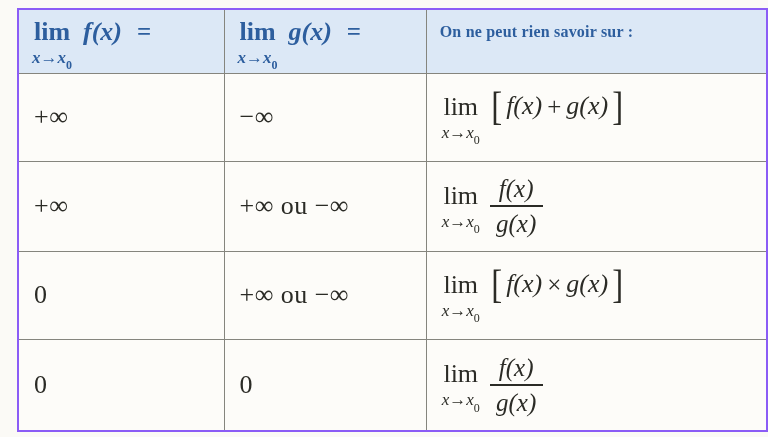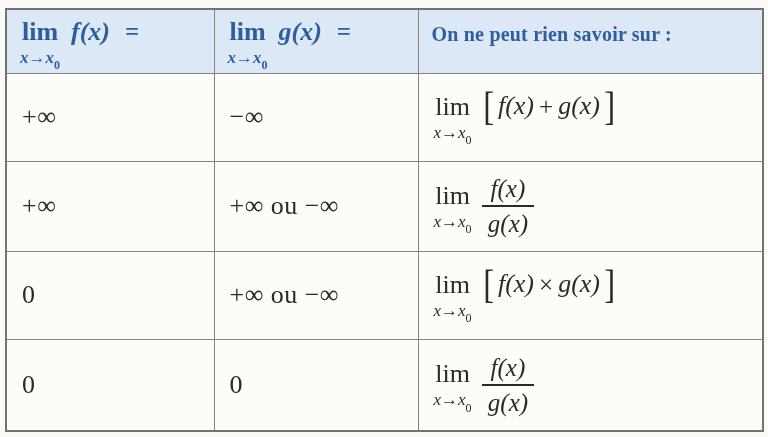--- a/index.html
+++ b/index.html
@@ -10,41 +10,42 @@
     font-family: "Liberation Serif", "DejaVu Serif", serif;
     overflow: hidden;
   }
   .scan-wrap {
     position: absolute;
     left: 5px; top: 8px;
   }
   table.limits {
     border-collapse: collapse;
     table-layout: fixed;
-    border: 2px solid #737373;
+    border: 2px solid #8b5cf6;
+    margin-left: 12px;
   }
   table.limits th, table.limits td {
     border: 1.5px solid #85857e;
   }
   col.c1 { width: 208px; }
   col.c2 { width: 204px; }
   col.c3 { width: 345px; }
 
   
   thead th {
     background: #dce8f6;
     color: #2d5e9e;
     height: 64px;
     text-align: left;
     vertical-align: top;
     padding: 9px 6px 6px 13px;
     font-weight: bold;
   }
   thead th.unknown-col {
-    font-size: 20px;
+    font-size: 16px;
     padding-top: 13px;
     letter-spacing: 0.2px;
   }
 
   
   .limstack {
     display: inline-flex;
     flex-direction: column;
     align-items: center;
     line-height: 1;

